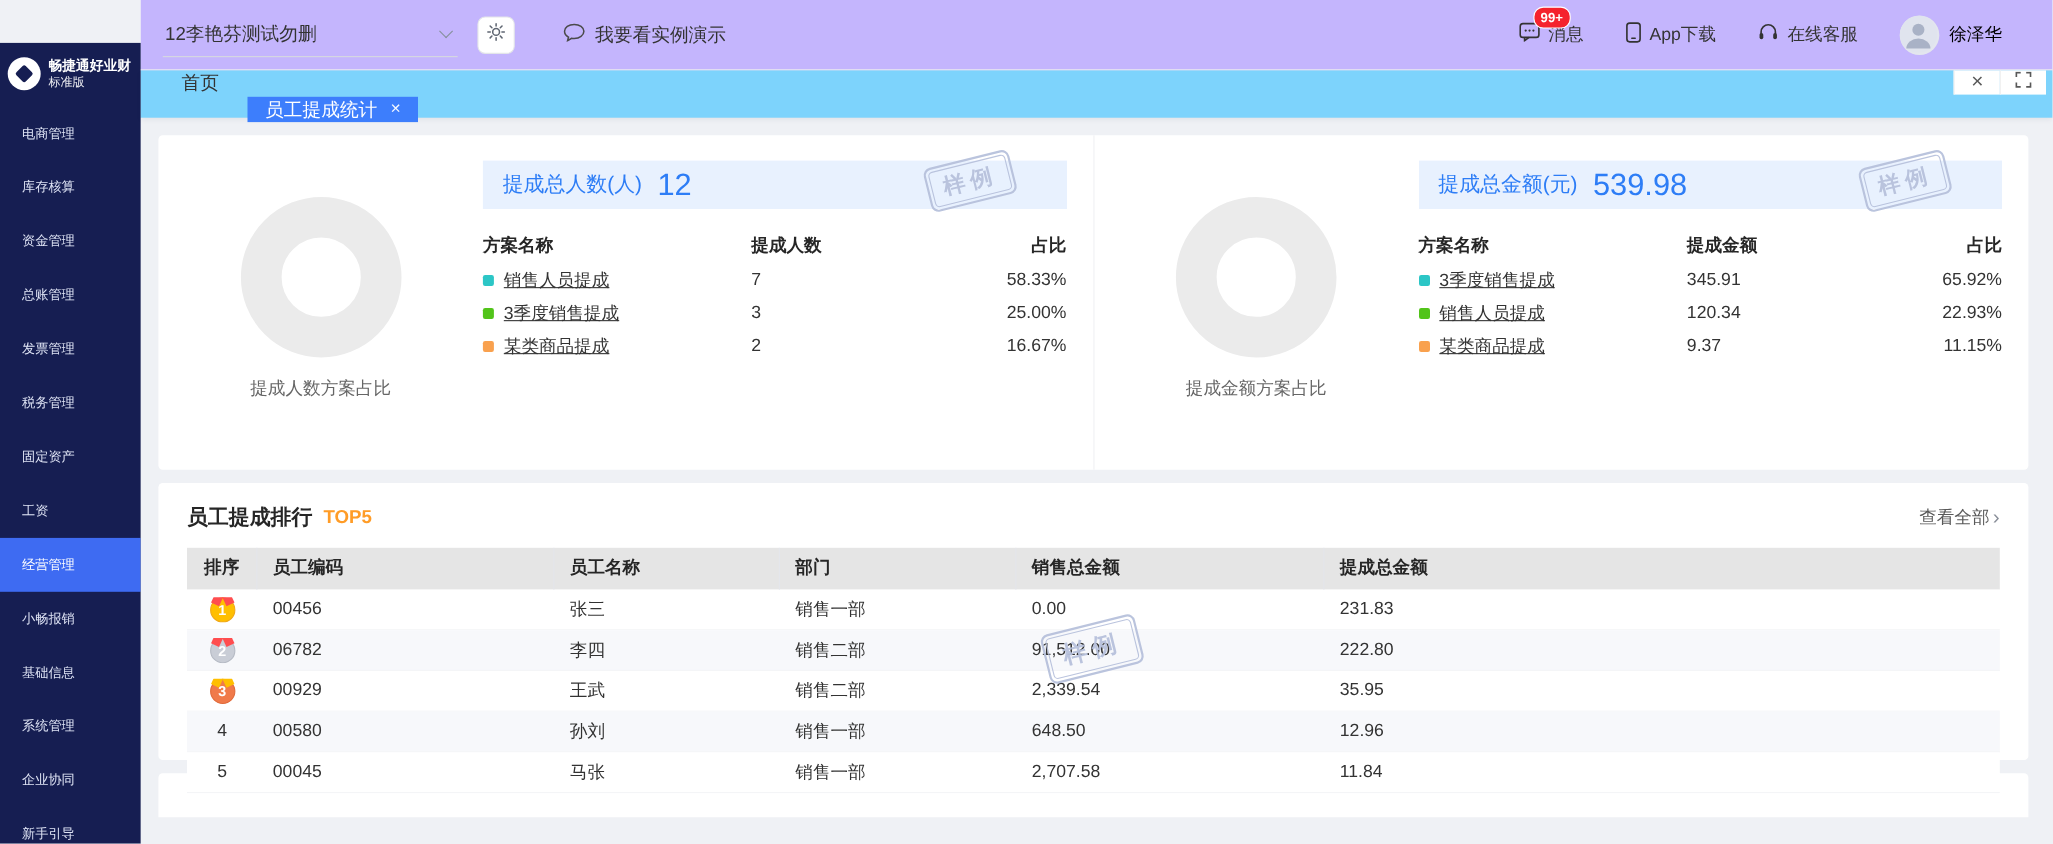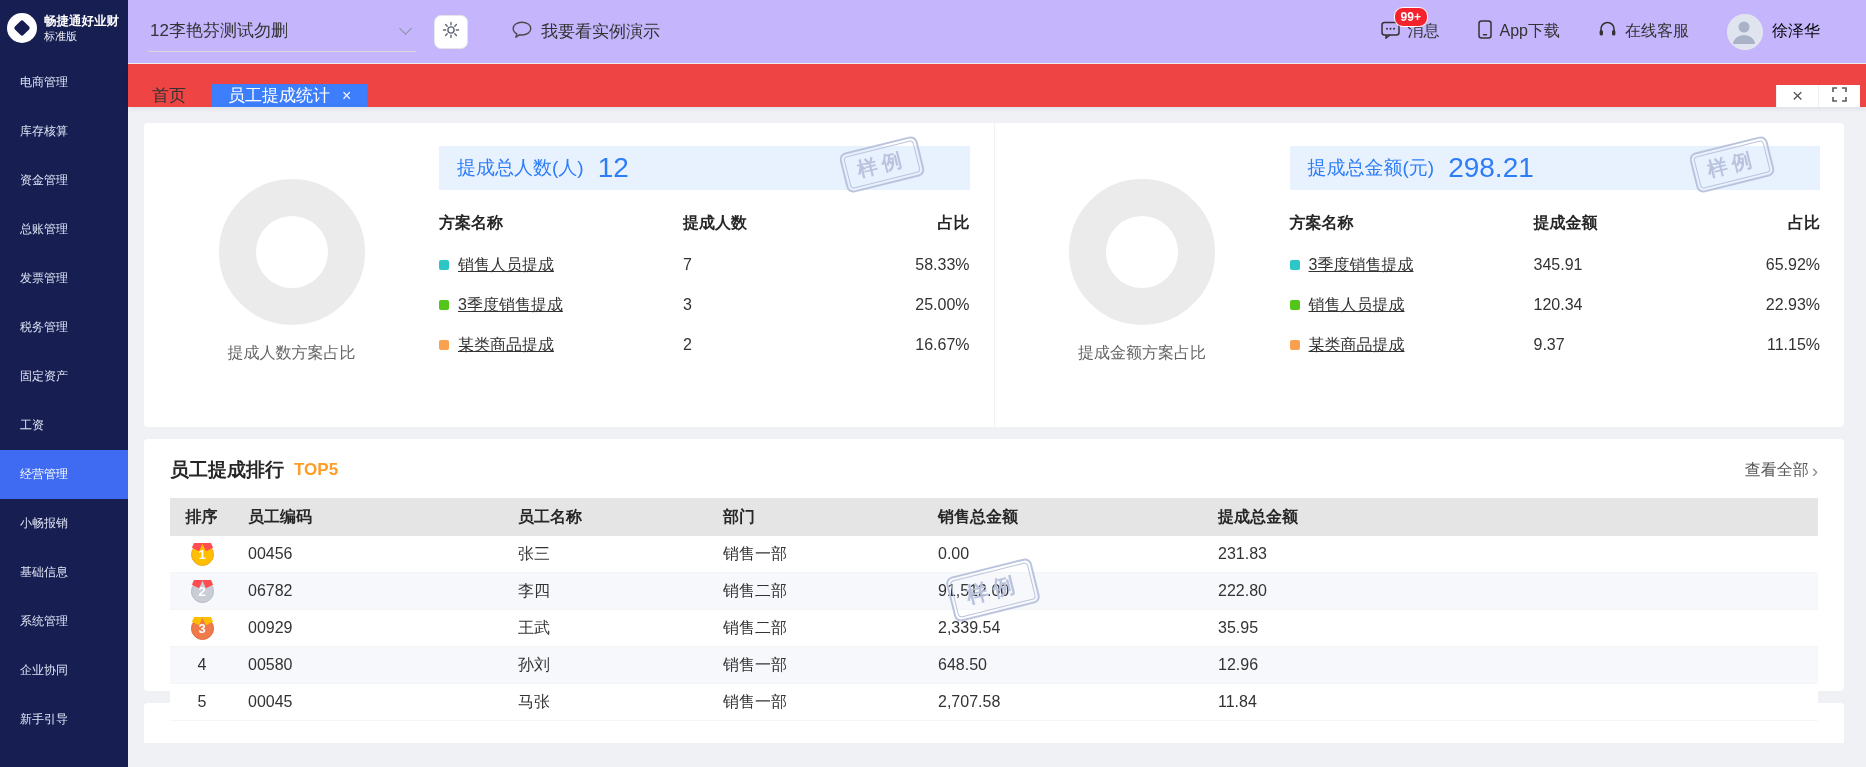--- a/index.html
+++ b/index.html
@@ -2,21 +2,21 @@
 <html style="--accent: #3D7EFC; --sidebar-bg: #161E52; --sidebar-active: #3E6BF2; --link-blue: #2D7DF6; --strip-bg: #E8F1FE; --orange: #FF9C27; --badge-red: #F5222D; --content-bg: #EFF1F5;"><head>
 <meta charset="utf-8">
 <style>
   html,body{margin:0;padding:0;}
   body{width:1866px;height:767px;overflow:hidden;background:var(--content-bg,#EFF1F5);
        font-family:"Liberation Sans","DejaVu Sans",sans-serif;}
   *{box-sizing:border-box;}
   .app{display:flex;width:1866px;height:767px;}
 
   
-  .sidebar{width:128px;flex:0 0 128px;background:var(--sidebar-bg,#161E52);overflow:hidden;display:flex;flex-direction:column;}
+  .sidebar{width:128px;flex:0 0 128px;background:var(--sidebar-bg,#161E52);overflow:hidden;display:flex;flex-direction:column;margin-top:39px;}
   .logo{height:56px;display:flex;align-items:center;gap:7px;padding:0 7px;flex:0 0 56px;}
   .logo-mark{width:30px;height:30px;min-width:30px;border-radius:50%;background:#fff;display:flex;align-items:center;justify-content:center;}
   .logo-mark-inner{width:12px;height:12px;background:var(--sidebar-bg,#161E52);transform:rotate(45deg);border-radius:2px;}
   .logo-text{color:#fff;line-height:1.3;}
   .logo-name{font-size:12.5px;font-weight:bold;white-space:nowrap;}
   .logo-edition{font-size:11px;opacity:.92;}
   .nav{flex:1;padding-top:2px;}
   .nav-item{height:49px;display:flex;align-items:center;padding-left:20px;font-size:12px;color:#DFE4F5;cursor:pointer;white-space:nowrap;}
   .nav-item.active{background:var(--sidebar-active,#3E6BF2);color:#fff;}
 
@@ -32,22 +32,22 @@
   .gear-btn{margin-left:18px;width:34px;height:34px;border:1px solid #E3E5E9;border-radius:7px;
             display:flex;align-items:center;justify-content:center;cursor:pointer;background:#fff;}
   .demo{margin-left:44px;display:flex;align-items:center;gap:9px;cursor:pointer;font-size:17px;color:#333;}
   .tb-right{margin-left:auto;display:flex;align-items:center;gap:38px;}
   .tb-item{display:flex;align-items:center;gap:8px;font-size:16px;color:#333;cursor:pointer;position:relative;}
   .badge{position:absolute;top:-14px;left:13px;background:var(--badge-red,#F5222D);color:#fff;
          font-size:12px;line-height:1;padding:3px 6px;border-radius:9px;border:1px solid #fff;font-weight:bold;}
   .user{display:flex;align-items:center;gap:9px;cursor:pointer;}
   .avatar{width:36px;height:36px;border-radius:50%;overflow:hidden;background:#E3E6EE;flex:0 0 36px;}
 
-  .tabbar{height:43px;flex:0 0 43px;background:#ef4444;display:flex;align-items:flex-end;
-          padding-left:20px;padding-right:6px;box-shadow:0 2px 5px rgba(30,40,60,.08);position:relative;z-index:5;}
+  .tabbar{height:43px;flex:0 0 43px;background:#7dd3fc;display:flex;align-items:flex-start;
+          padding-left:33px;padding-right:6px;box-shadow:0 2px 5px rgba(30,40,60,.08);position:relative;z-index:5;}
   .tab-home{display:flex;align-items:center;font-size:17px;color:#333;padding:0 4px;margin-right:22px;cursor:pointer;}
   .tab-active{background:var(--accent,#3D7EFC);color:#fff;display:flex;align-items:center;gap:12px;
               padding:0 16px;font-size:17px;cursor:pointer;margin-top:24px;}
   .tab-close{font-size:16px;opacity:.95;}
   .tabbar-ctrl{margin-left:auto;display:flex;}
   .tb-btn{width:42px;display:flex;align-items:center;justify-content:center;border-left:1px solid #F0F0F0;
           cursor:pointer;color:#595959;font-size:19px;background:#fff;}
 
   
   .content{flex:1;background:var(--content-bg,#EFF1F5);padding:16px 22px 0 16px;overflow:hidden;position:relative;}
@@ -66,21 +66,21 @@
 
   .stamp{position:absolute;transform:rotate(-14deg);color:#B7C1DC;border:2px solid #B7C1DC;border-radius:7px;
          padding:2px;pointer-events:none;opacity:.95;}
   .stamp-inner{display:block;border:1px solid #B7C1DC;border-radius:4px;padding:2px 10px;
                font-size:20px;font-weight:bold;letter-spacing:5px;white-space:nowrap;}
   .strip .stamp{right:48px;top:-2px;}
   .rank-stamp{left:805px;top:128px;}
   .rank-stamp .stamp-inner{font-size:22px;padding:3px 12px;}
 
   .stable{margin-top:16px;}
-  .shead,.srow{display:flex;align-items:center;margin-top:10px;}
+  .shead,.srow{display:flex;align-items:center;}
   .shead{height:34px;font-weight:bold;color:#262626;font-size:16px;}
   .srow{height:30px;font-size:16px;color:#333;}
   .sc-name{width:46%;display:flex;align-items:center;min-width:0;}
   .sc-val{width:26%;}
   .sc-pct{flex:1;text-align:right;}
   .bullet{width:10px;height:10px;border-radius:2px;margin-right:9px;display:inline-block;flex:0 0 10px;background:#ccc;}
   .slink{text-decoration:underline;color:#333;cursor:pointer;white-space:nowrap;}
 
   .card-rank{margin-top:12px;height:252px;padding:18px 26px 0 26px;position:relative;}
   .rank-titlebar{display:flex;align-items:center;}
@@ -293,21 +293,21 @@
         </div>
 
         <div class="half">
           <div class="donut-col">
             <div class="donut"></div>
             <div class="donut-caption">提成金额方案占比</div>
           </div>
           <div class="stats-col">
             <div class="strip">
               <span class="strip-label">提成总金额(元)</span>
-              <span class="strip-value">298.21</span>
+              <span class="strip-value">539.98</span>
               <div class="stamp">
                 <span class="stamp-inner">样例</span>
               </div>
             </div>
             <div class="stable">
               <div class="shead">
                 <span class="sc-name">方案名称</span>
                 <span class="sc-val">提成金额</span>
                 <span class="sc-pct">占比</span>
               </div>

